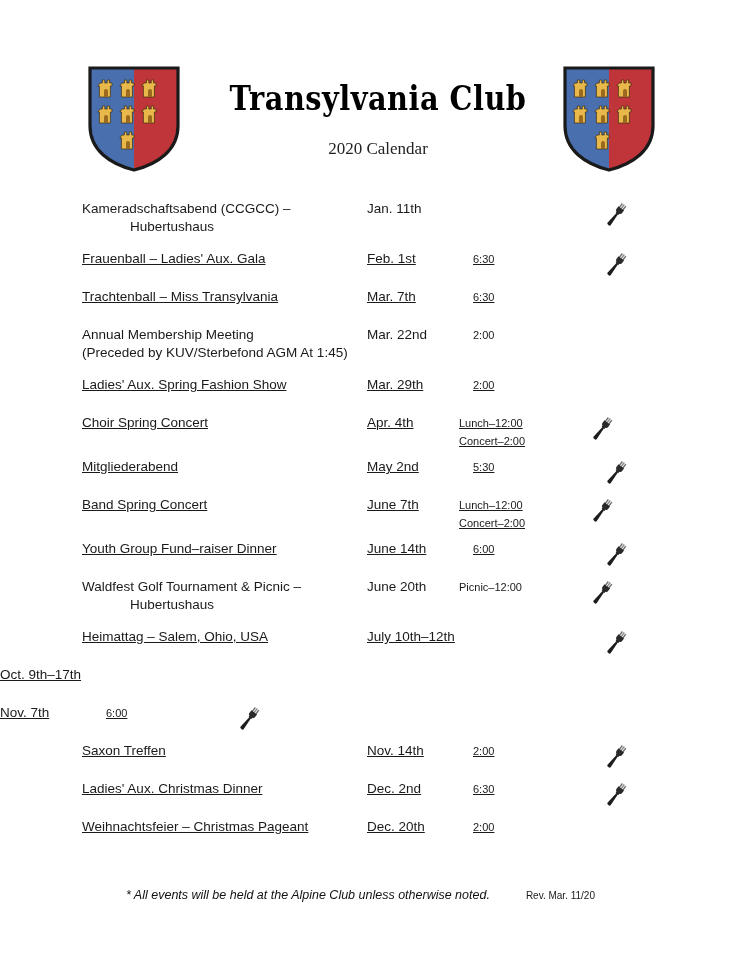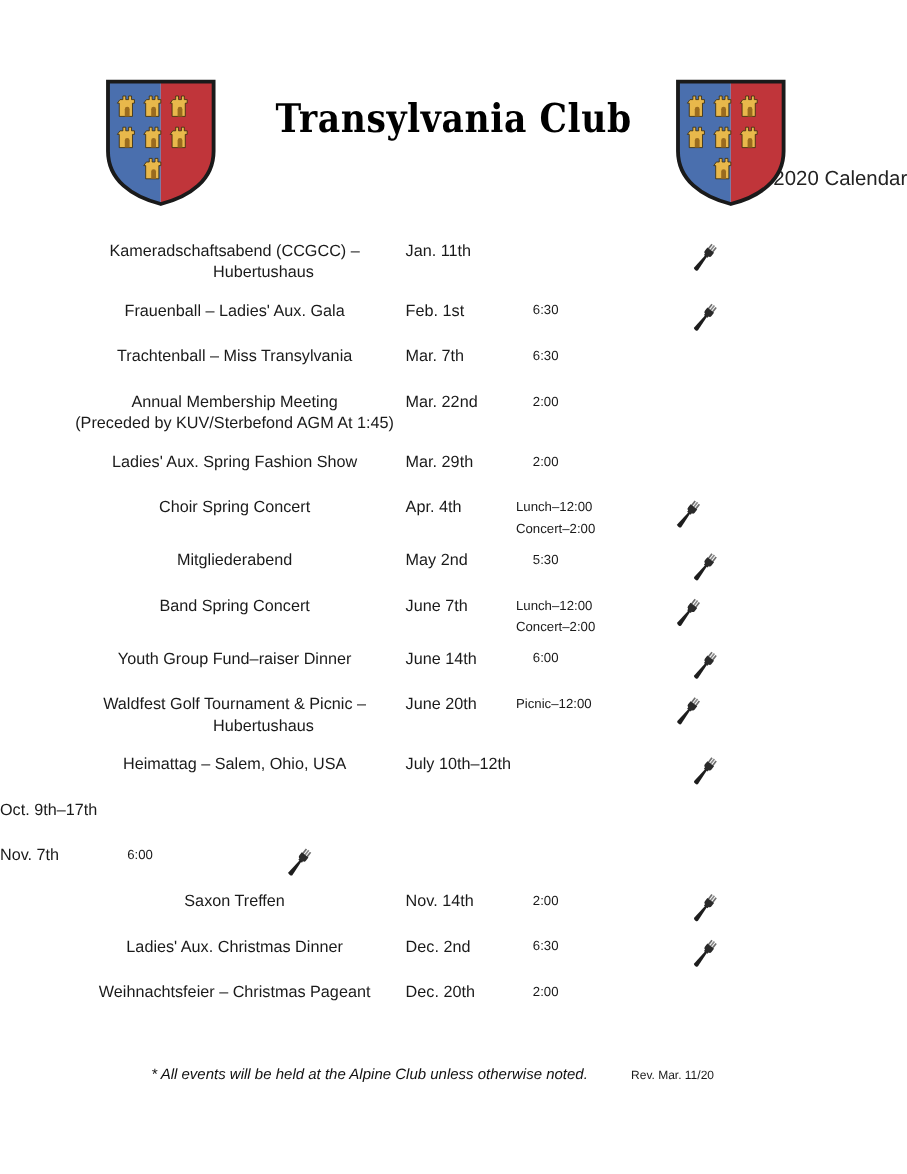--- a/index.html
+++ b/index.html
@@ -46,48 +46,46 @@
     line-height: 1.05;
     color: #000;
     
     font-stretch: condensed;
     transform: scaleX(0.97);
   }
   .calendar-sub {
     margin-top: 22px;
     font-size: 17px;
     color: #222;
-    font-family: Liberation Sans, sans-serif;
-    text-align: right;
+    font-family: Liberation Serif, serif;
   }
 
   
   .events {
     position: absolute;
     top: 200px;
     left: 0;
     width: 756px;
   }
   .row {
     position: relative;
     display: flex;
     align-items: flex-start;
     margin-bottom: 14px;
     min-height: 18px;
   }
-  .row.tight { margin-bottom: 8px; }
+  .row.tight { margin-bottom: 8px; text-decoration: underline; }
 
   .col-name {
     width: 285px;
-    margin-left: 53px;
+    margin-left: 82px;
     font-size: 13.5px;
     line-height: 18px;
     color: #1a1a1a;
     white-space: pre-line;
-    text-align: center;
   }
   .col-name .indent2 {
     display: block;
     padding-left: 48px;
   }
   .col-date {
     width: 78px;
     font-size: 13.5px;
     line-height: 18px;
     color: #1a1a1a;

